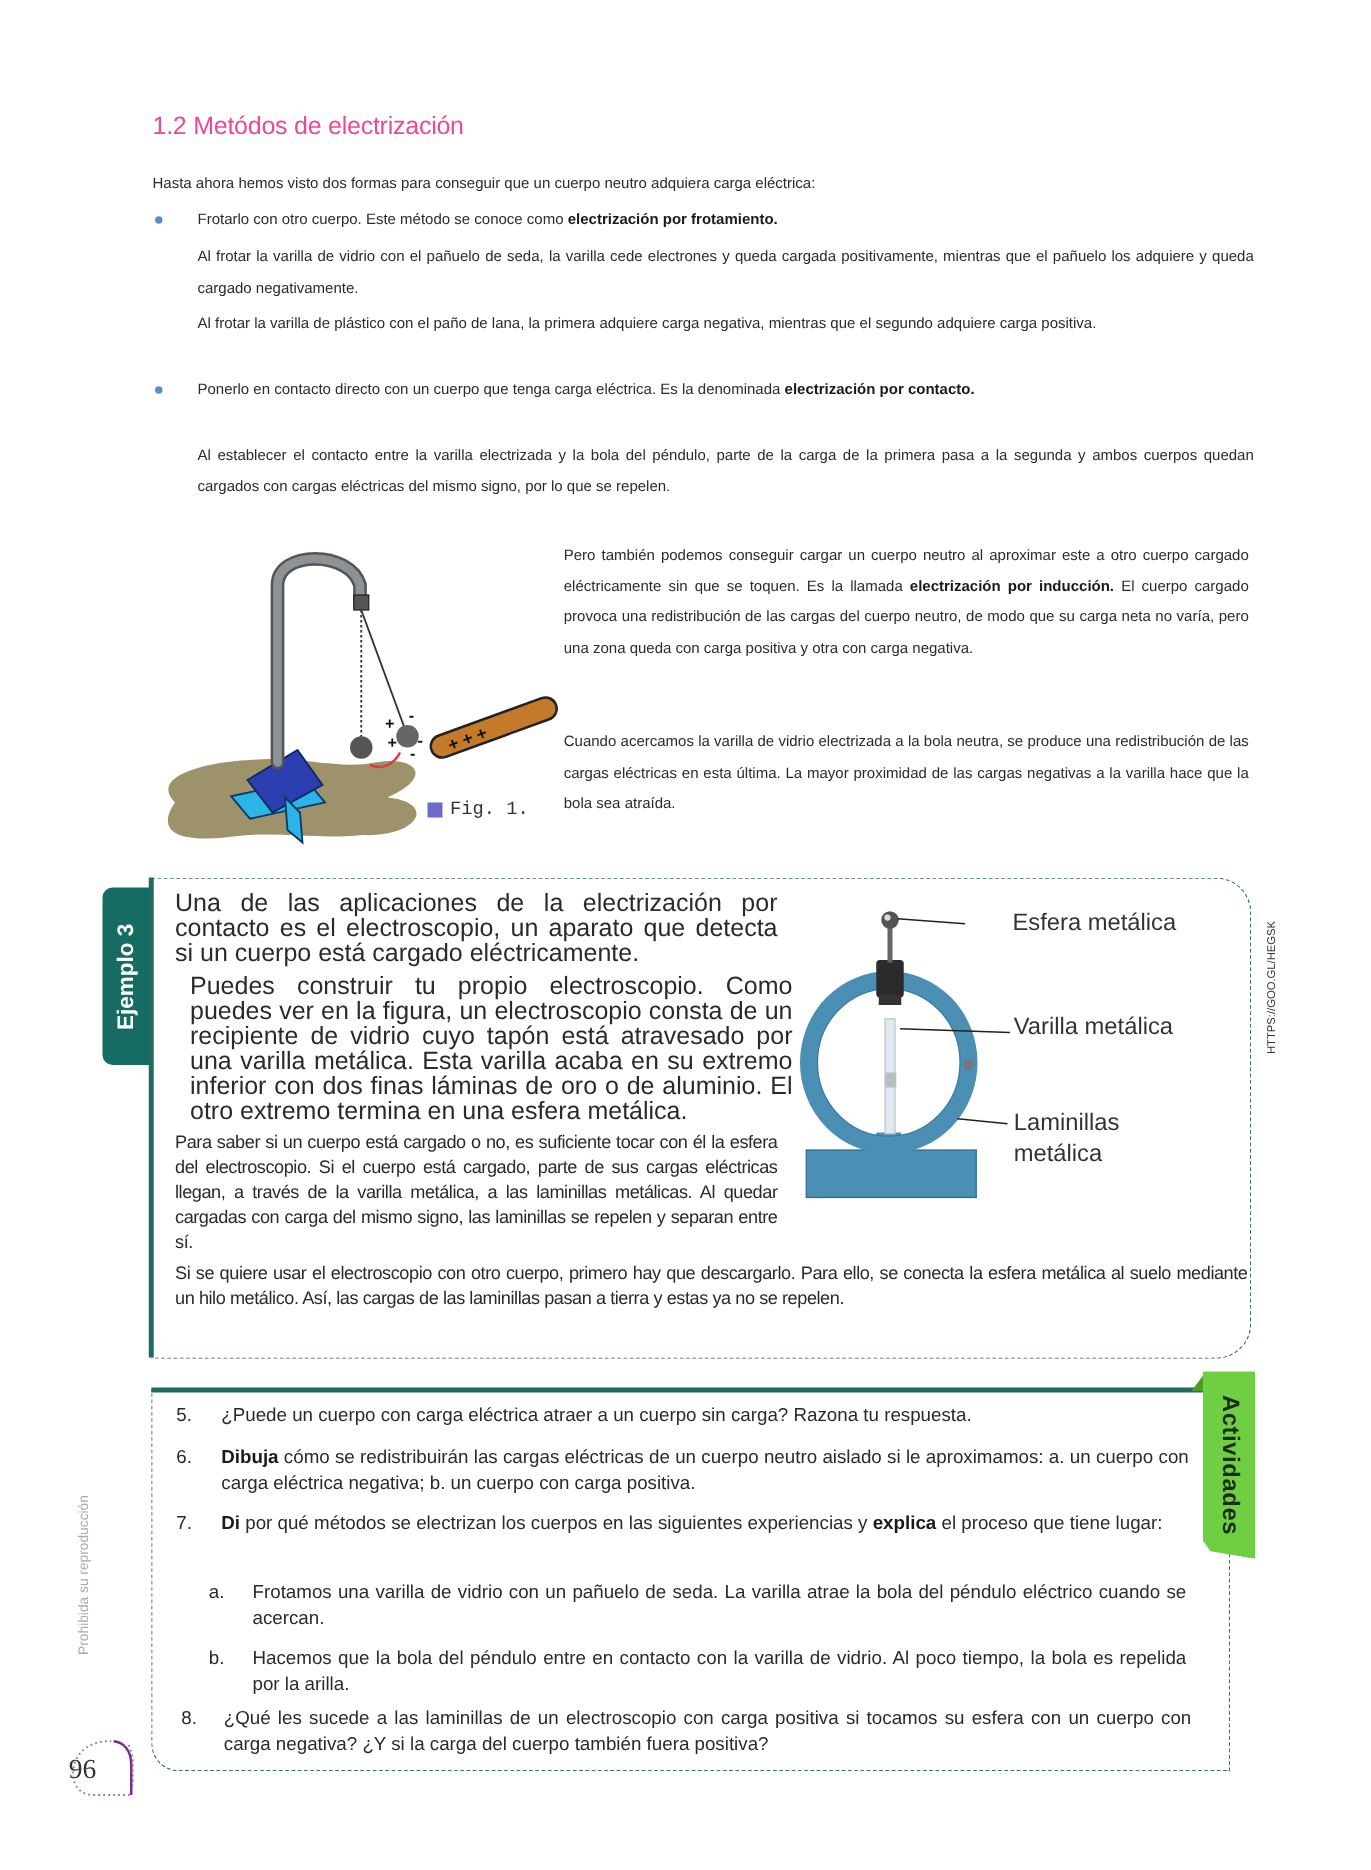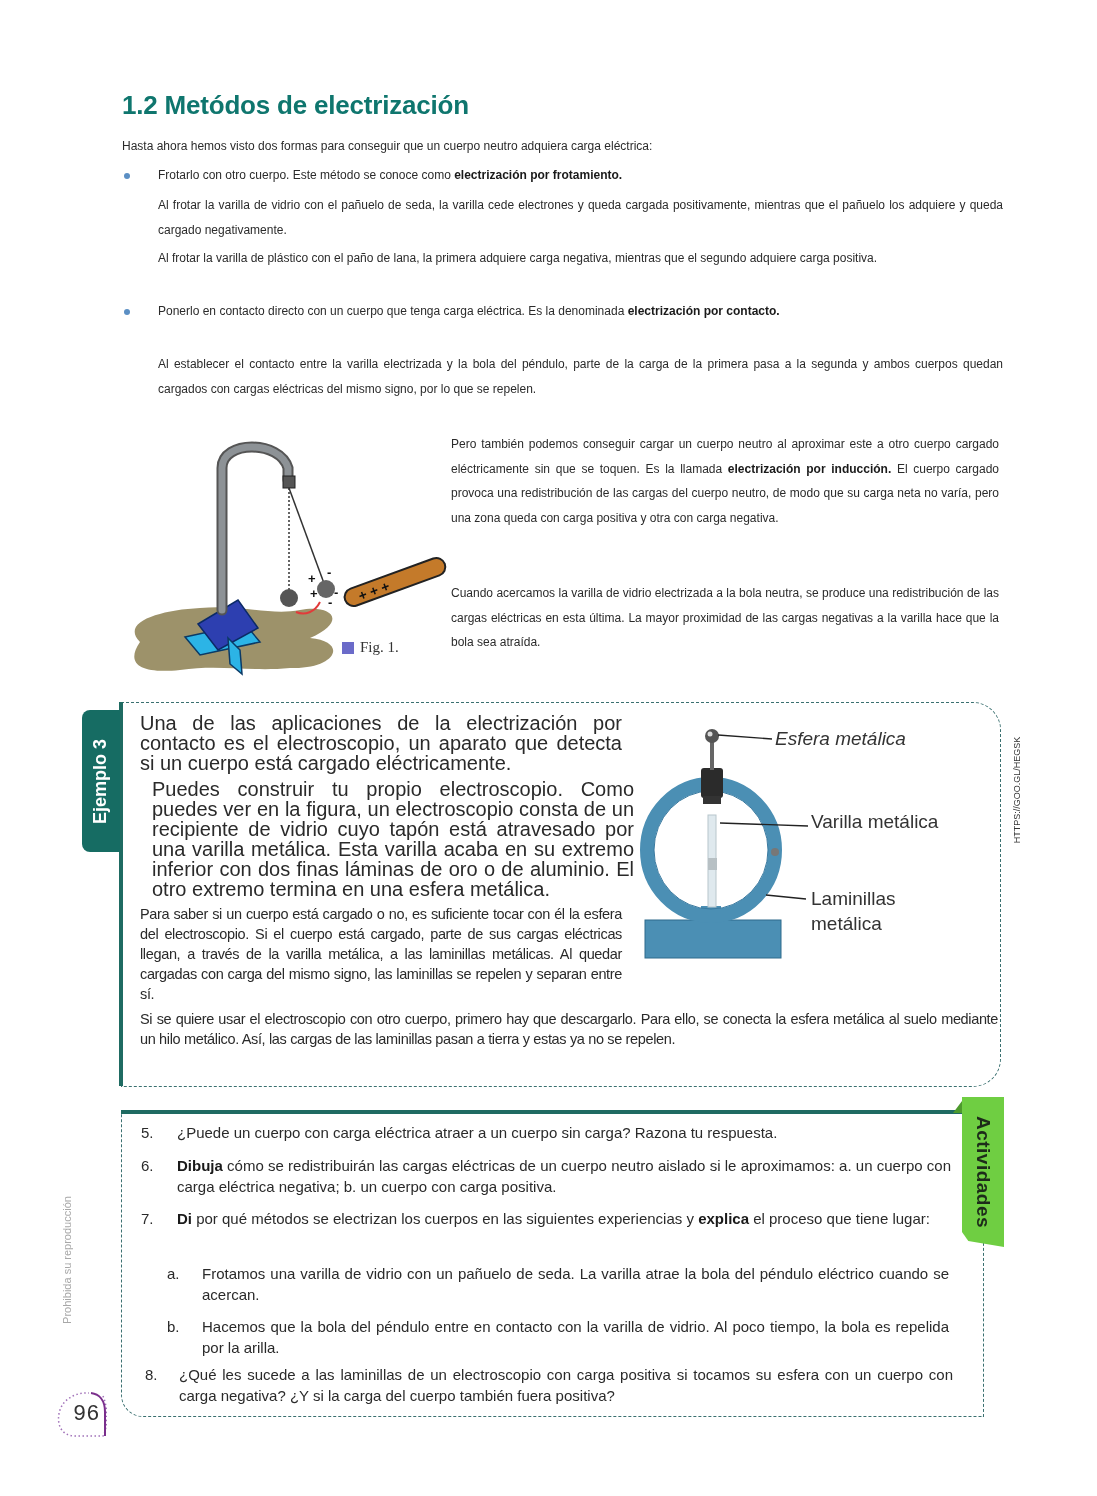--- a/index.html
+++ b/index.html
@@ -1,26 +1,26 @@
 <!DOCTYPE html>
 <html><head>
 <meta charset="utf-8">
 <style>
   * { box-sizing: border-box; margin: 0; padding: 0; }
   html, body { width: 1097px; height: 1496px; background: #ffffff; }
   body { position: relative; font-family: "DejaVu Sans", sans-serif; color: #2a2a2a; overflow: hidden; }
 
-  .h1 { position: absolute; left: 122px; top: 90px; font-family: "Liberation Sans", sans-serif; font-weight: bold; font-size: 26px; color: #0f766e; letter-spacing: -0.2px; }
+  .h1 { position: absolute; left: 122px; top: 90px; font-family: "Liberation Sans", sans-serif; font-weight: normal; font-size: 20px; color: #ec4899; letter-spacing: -0.2px; }
 
   .para { position: absolute; font-family: "Liberation Sans", sans-serif; font-size: 12px; line-height: 24.5px; color: #2b2b2b; text-align: justify; }
   .para b { font-weight: bold; color: #1a1a1a; }
 
   .bullet { position: absolute; width: 6px; height: 6px; border-radius: 50%; background: #5b8fc4; }
 
-  .fig1-caption { position: absolute; left: 342px; top: 639px; font-family: Liberation Serif, serif; font-size: 15px; color: #333; display: flex; align-items: center; gap: 6px; }
+  .fig1-caption { position: absolute; left: 342px; top: 639px; font-family: Liberation Mono, monospace; font-size: 15px; color: #333; display: flex; align-items: center; gap: 6px; }
   .fig1-caption .sq { width: 12px; height: 12px; background: #6b6bc9; display: inline-block; }
 
   
   .ej-box { position: absolute; left: 121px; top: 702px; width: 880px; height: 385px; border: 1.5px dashed #3a7070; border-left: none; border-top-right-radius: 28px; border-bottom-right-radius: 28px; }
   .ej-leftbar { position: absolute; left: 119px; top: 702px; width: 4px; height: 384px; background: #1f6b62; }
   .ej-tab { position: absolute; left: 82px; top: 710px; width: 38px; height: 142px; background: #166c63; border-radius: 8px 0 0 8px; display: flex; align-items: center; justify-content: center; }
   .ej-tab span { transform: rotate(-90deg); white-space: nowrap; color: #fff; font-family: "Liberation Sans", sans-serif; font-weight: bold; font-size: 18px; }
 
   .ej-text { position: absolute; font-family: "Liberation Sans", sans-serif; font-size: 20px; line-height: 20px; color: #2a2a2a; text-align: justify; }
   .ej-text.cond { font-size: 14.5px; letter-spacing: -0.35px; }
@@ -39,21 +39,21 @@
 
   .act-item { position: absolute; font-family: "Liberation Sans", sans-serif; font-size: 15px; line-height: 21px; color: #2a2a2a; text-align: justify; }
   .act-item .num { position: absolute; left: 0; top: 0; }
   .act-item .txt { display: block; }
   .act-item b { font-weight: bold; color: #1a1a1a; margin-top: 24px; }
 
   .side-note { position: absolute; left: 55px; top: 1180px; width: 24px; height: 160px; }
   .side-note span { position: absolute; left: 50%; top: 50%; transform: translate(-50%, -50%) rotate(-90deg); white-space: nowrap; font-family: "Liberation Sans", sans-serif; font-size: 11px; color: #a8a8a8; }
 
   .page-num-wrap { position: absolute; left: 55px; top: 1390px; width: 52px; height: 50px; }
-  .page-num { position: absolute; left: 18px; top: 12px; font-family: Liberation Mono, monospace; font-size: 22px; color: #333; text-align: right; }
+  .page-num { position: absolute; left: 0; top: 12px; font-family: Liberation Serif, serif; font-size: 22px; color: #333; text-align: right; }
 </style>
 </head>
 <body>
 
 <div class="h1">1.2 Metódos de electrización</div>
 
 <div class="para" style="left:122px; top:134px; width:880px;">Hasta ahora hemos visto dos formas para conseguir que un cuerpo neutro adquiera carga eléctrica:</div>
 
 <div class="bullet" style="left:124px; top:173px;"></div>
 <div class="para" style="left:158px; top:163px; width:845px;">
@@ -124,21 +124,21 @@
   <rect x="68" y="76" width="18" height="8" fill="#333"></rect>
   <rect x="75" y="22" width="4" height="28" fill="#666"></rect>
   <circle cx="77" cy="16" r="7" fill="#555"></circle>
   <circle cx="75" cy="14" r="2.5" fill="#ddd"></circle>
 </svg>
 <svg style="position:absolute; left:700px; top:725px;" width="120" height="180" viewBox="0 0 120 180">
   <line x1="18" y1="10" x2="72" y2="14" stroke="#222" stroke-width="1.3"></line>
   <line x1="20" y1="98" x2="108" y2="101" stroke="#222" stroke-width="1.3"></line>
   <line x1="66" y1="170" x2="106" y2="174" stroke="#222" stroke-width="1.3"></line>
 </svg>
-<div class="electro-label" style="left:775px; top:727px;font-style:italic;">Esfera metálica</div>
+<div class="electro-label" style="left:810px; top:727px;">Esfera metálica</div>
 <div class="electro-label" style="left:811px; top:810px;">Varilla metálica</div>
 <div class="electro-label" style="left:811px; top:887px;">Laminillas</div>
 <div class="electro-label" style="left:811px; top:912px;">metálica</div>
 
 <div class="credit">
     <span>HTTPS://GOO.GL/HEGSK</span>
   </div>
 
 <div class="act-box"></div>
 <div class="act-topbar"></div>

